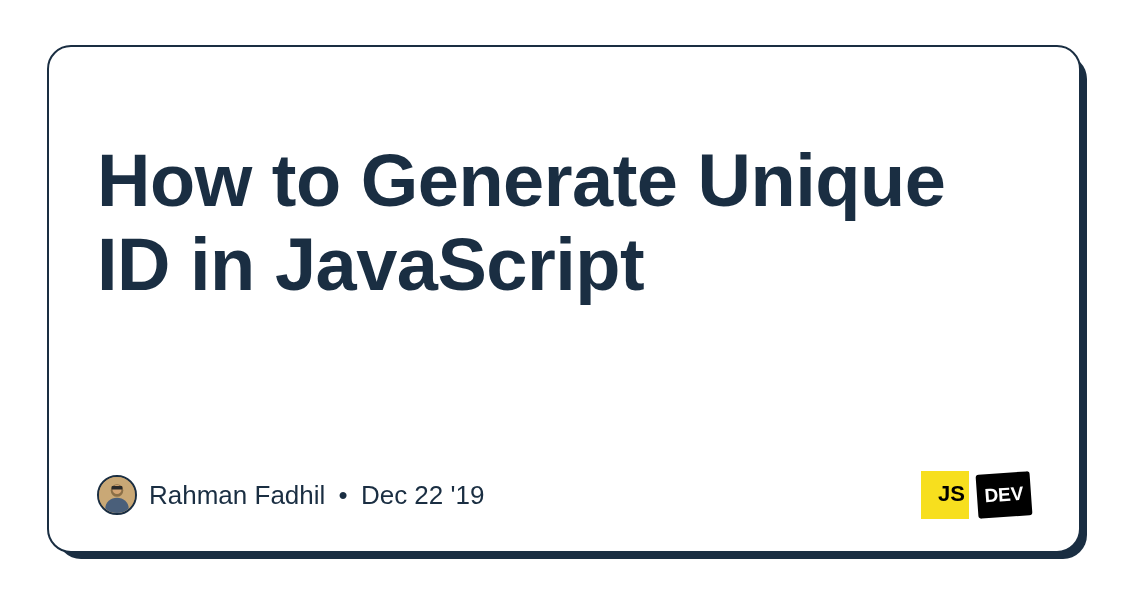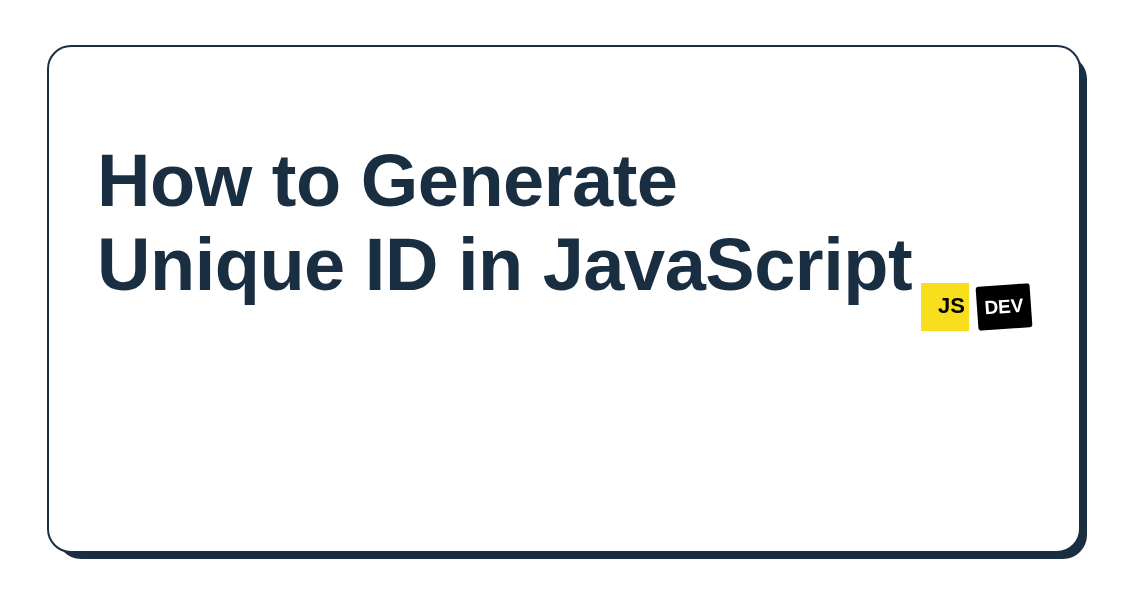--- a/index.html
+++ b/index.html
@@ -20,20 +20,21 @@
     
     .card {
       position: relative;
       width: 1034px;
       height: 508px;
       background: #ffffff;
       border: 2px solid #1a2e42;
       border-radius: 24px;
       padding: 48px 48px 32px 48px;
       display: flex;
+      flex-direction: column;
       justify-content: space-between;
     }
     
     .card::after {
       content: '';
       position: absolute;
       top: 8px;
       left: 8px;
       right: -8px;
       bottom: -8px;
@@ -126,20 +127,36 @@
       border-radius: 3px;
     }
   </style>
 </head>
 <body>
 
 <div class="card">
   <h1 class="title">How to Generate Unique ID in JavaScript</h1>
 
   <div class="footer">
+    <div class="author-row">
+      <div class="avatar">
+        <svg viewBox="0 0 40 40">
+          <rect width="40" height="40" fill="#c9a876"></rect>
+          <circle cx="20" cy="15" r="7" fill="#8b6f47"></circle>
+          <ellipse cx="20" cy="35" rx="13" ry="12" fill="#4a5f7a"></ellipse>
+          <circle cx="20" cy="14" r="5" fill="#d4a574"></circle>
+          <rect x="14" y="10" width="12" height="4" fill="#2a2a2a" rx="1"></rect>
+        </svg>
+      </div>
+      <div class="author-text">
+        <span>Rahman Fadhil</span>
+        <span class="separator">•</span>
+        <span>Dec 22 '19</span>
+      </div>
+    </div>
 
     <div class="badges">
       <div class="js-badge">
         <span>JS</span>
       </div>
       <div class="dev-badge">
         <span>DEV</span>
       </div>
     </div>
   </div>

